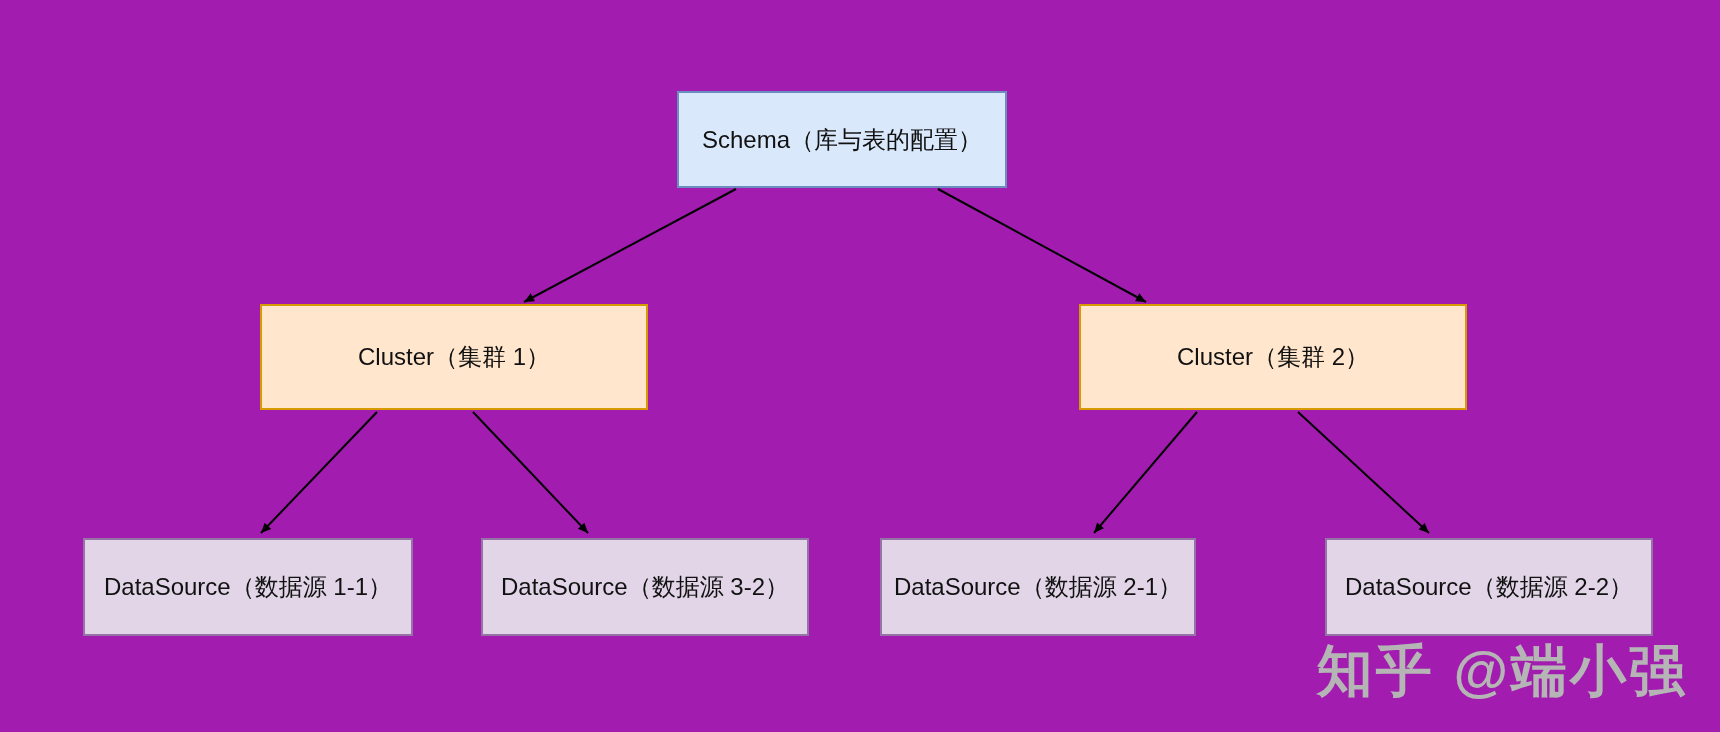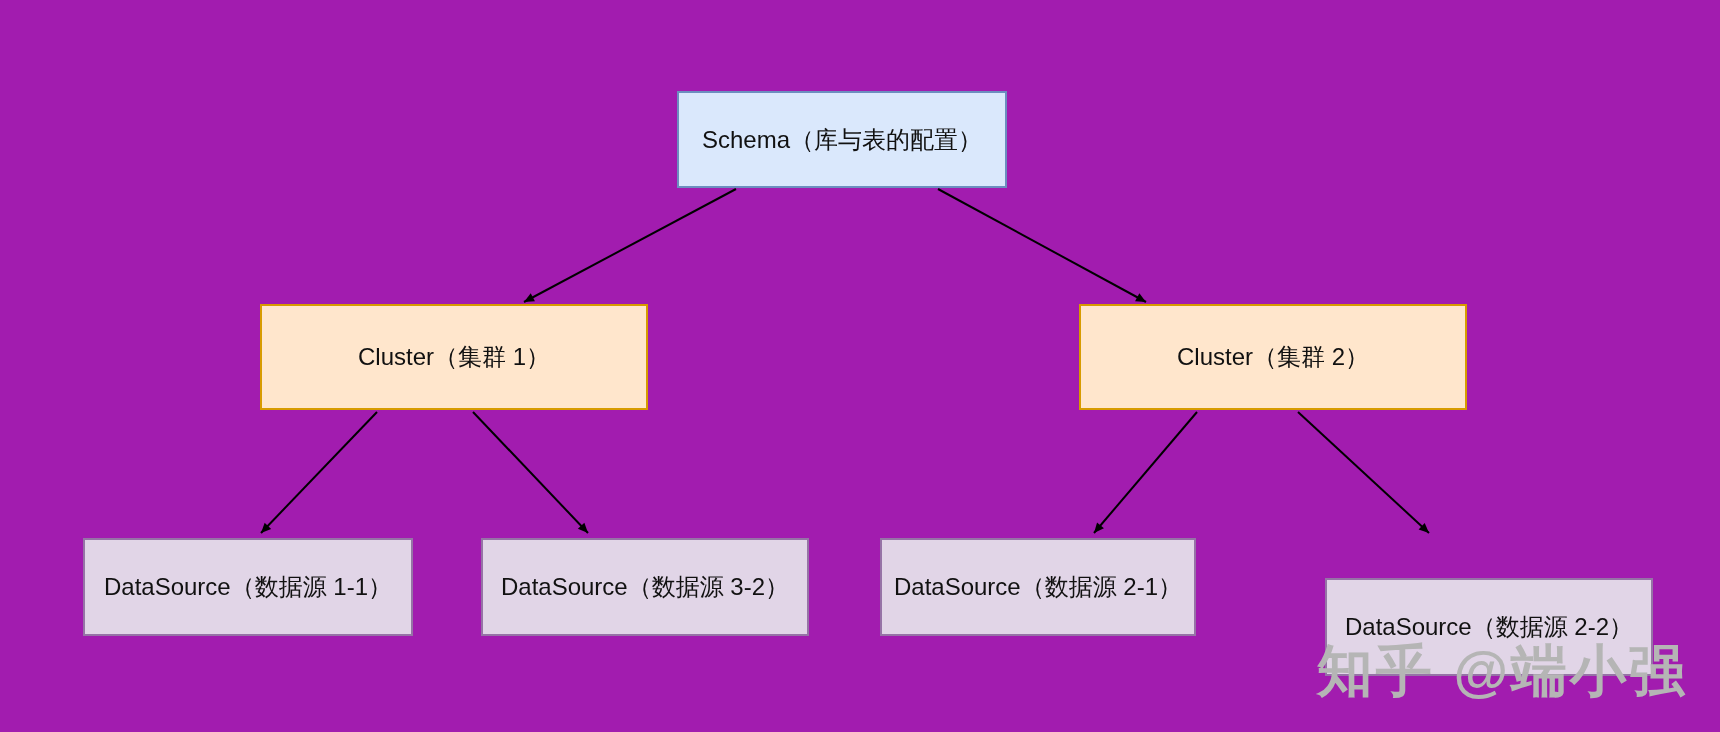--- a/index.html
+++ b/index.html
@@ -37,21 +37,21 @@
   }
   .node--cluster1 { left: 260px; }
   .node--cluster2 { left: 1079px; }
   .node--ds {
     top: 538px; height: 98px;
     background: #e1d5e7; border-color: #9673a6;
   }
   .node--ds11 { left: 43px;   width: 330px; margin-left: 40px; }
   .node--ds12 { left: 481px;  width: 328px; }
   .node--ds21 { left: 880px;  width: 316px; }
-  .node--ds22 { left: 1325px; width: 328px; margin-top: 40px; }
+  .node--ds22 { left: 1325px; width: 328px; }
   .watermark {
     position: absolute;
     right: 32px; top: 634px;
     font-size: 56px;
     font-weight: 700;
     letter-spacing: 3px;
     color: #b5b5b5;
     user-select: none;
   }
 </style>

